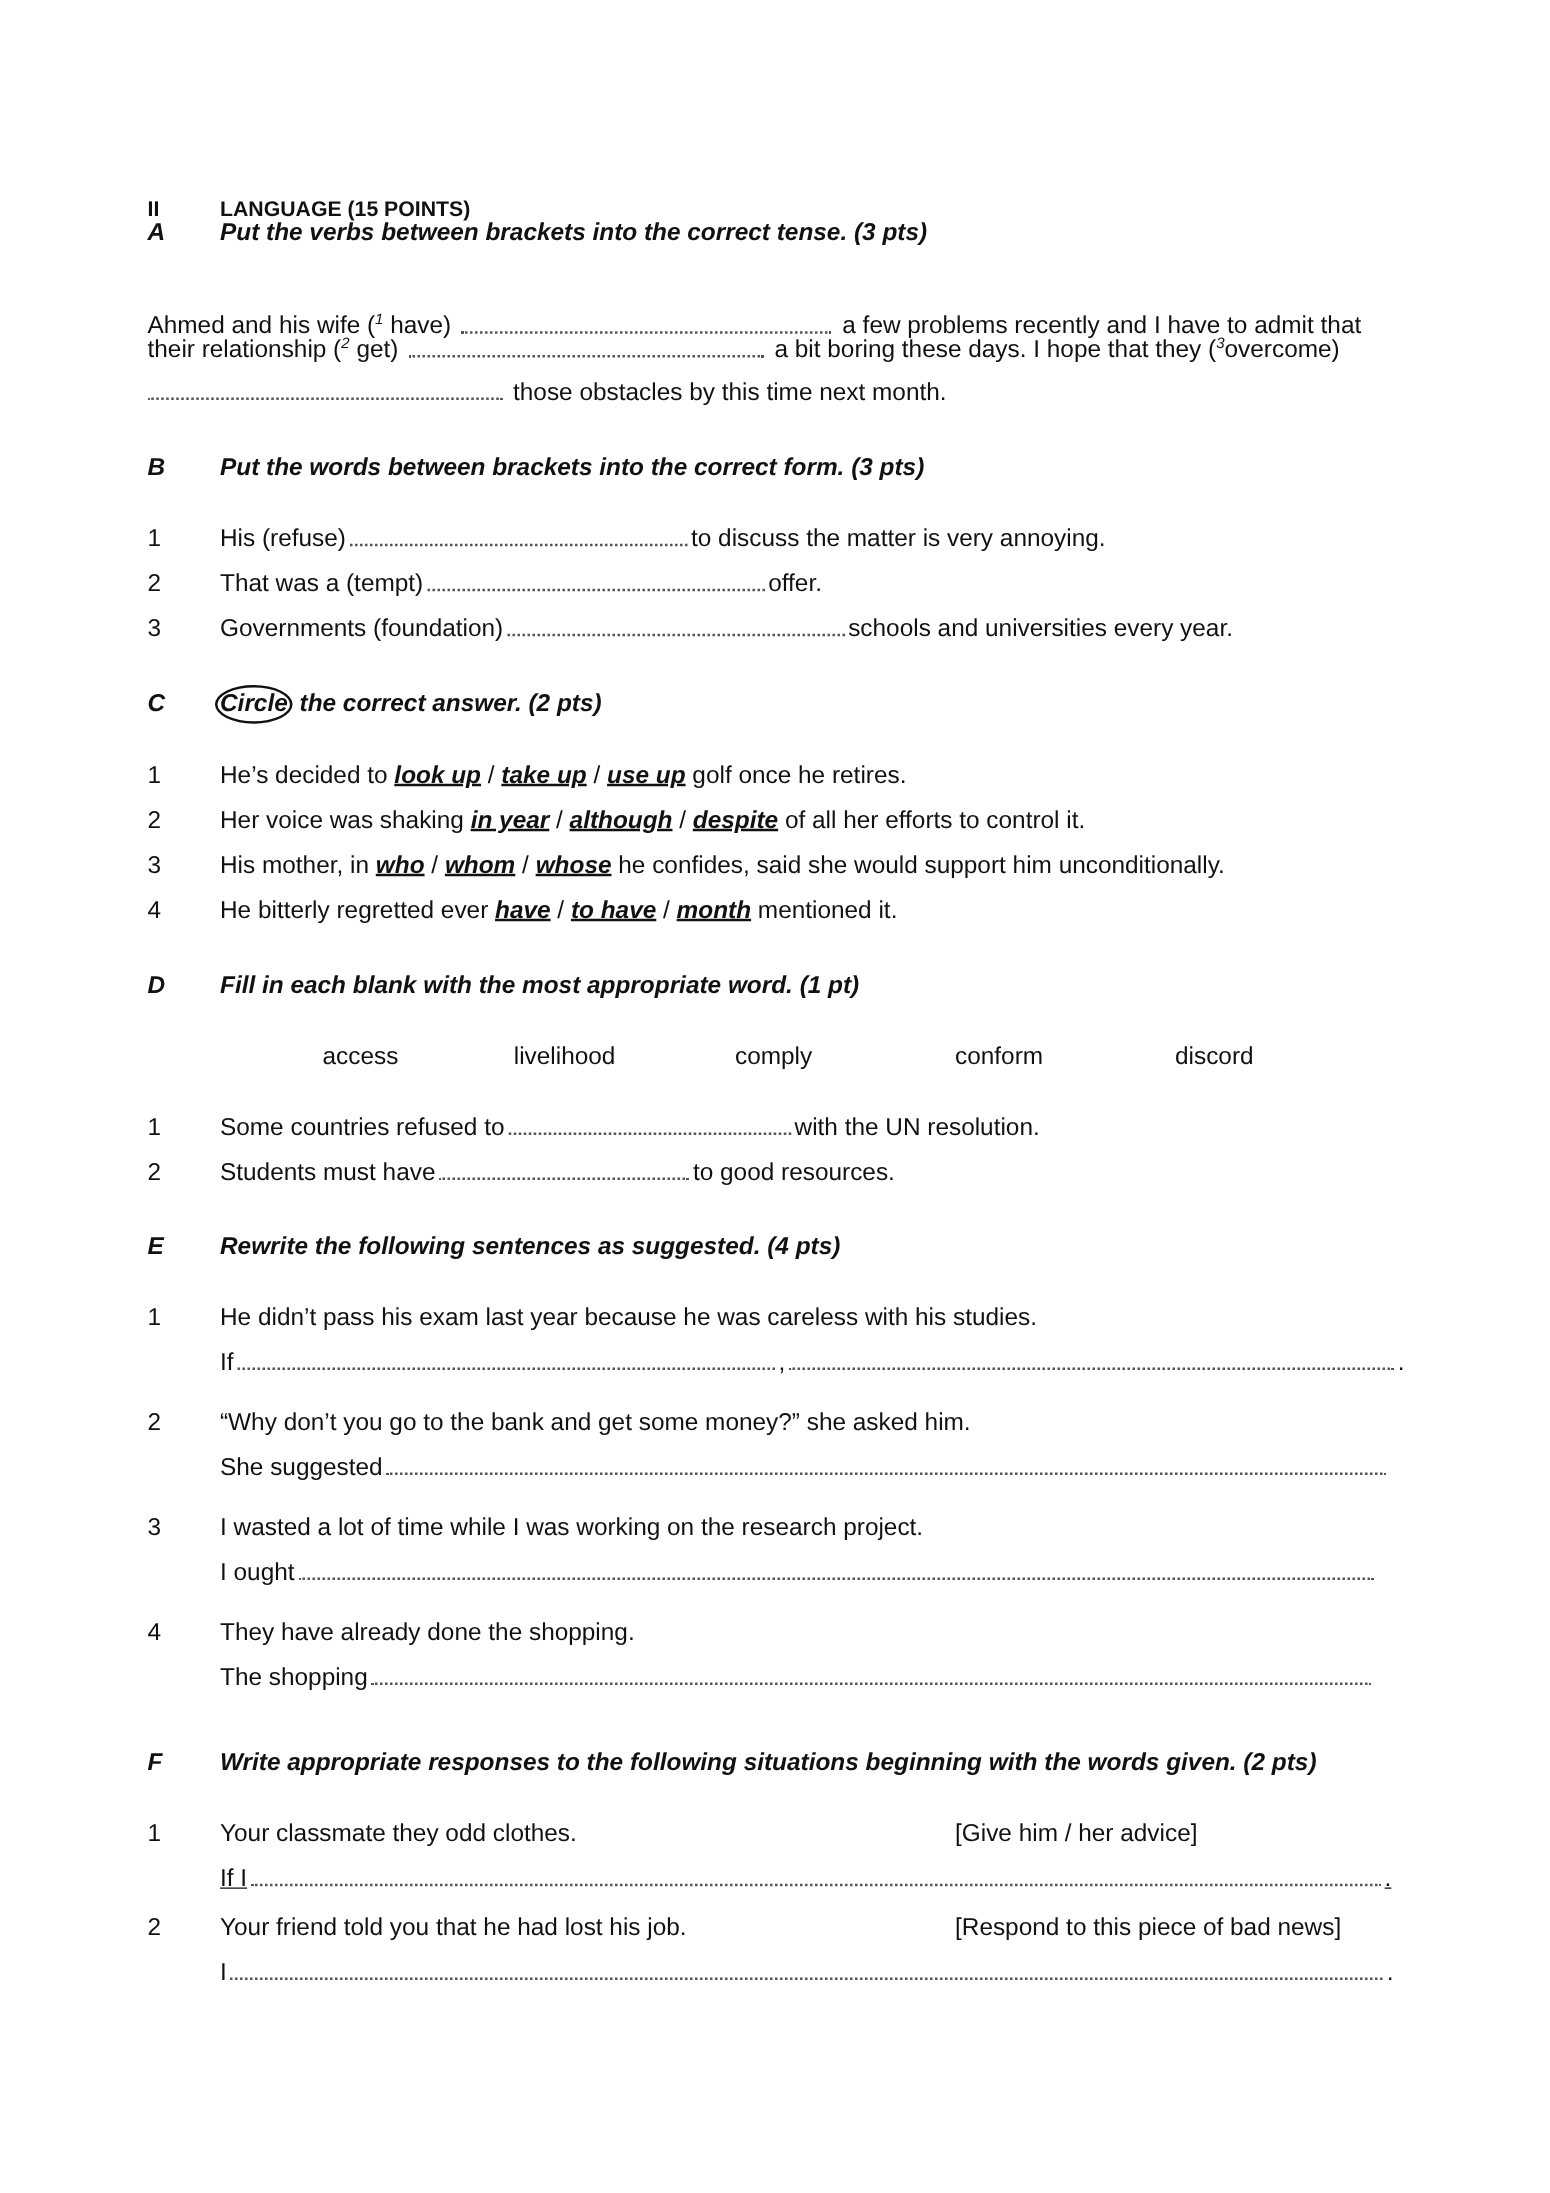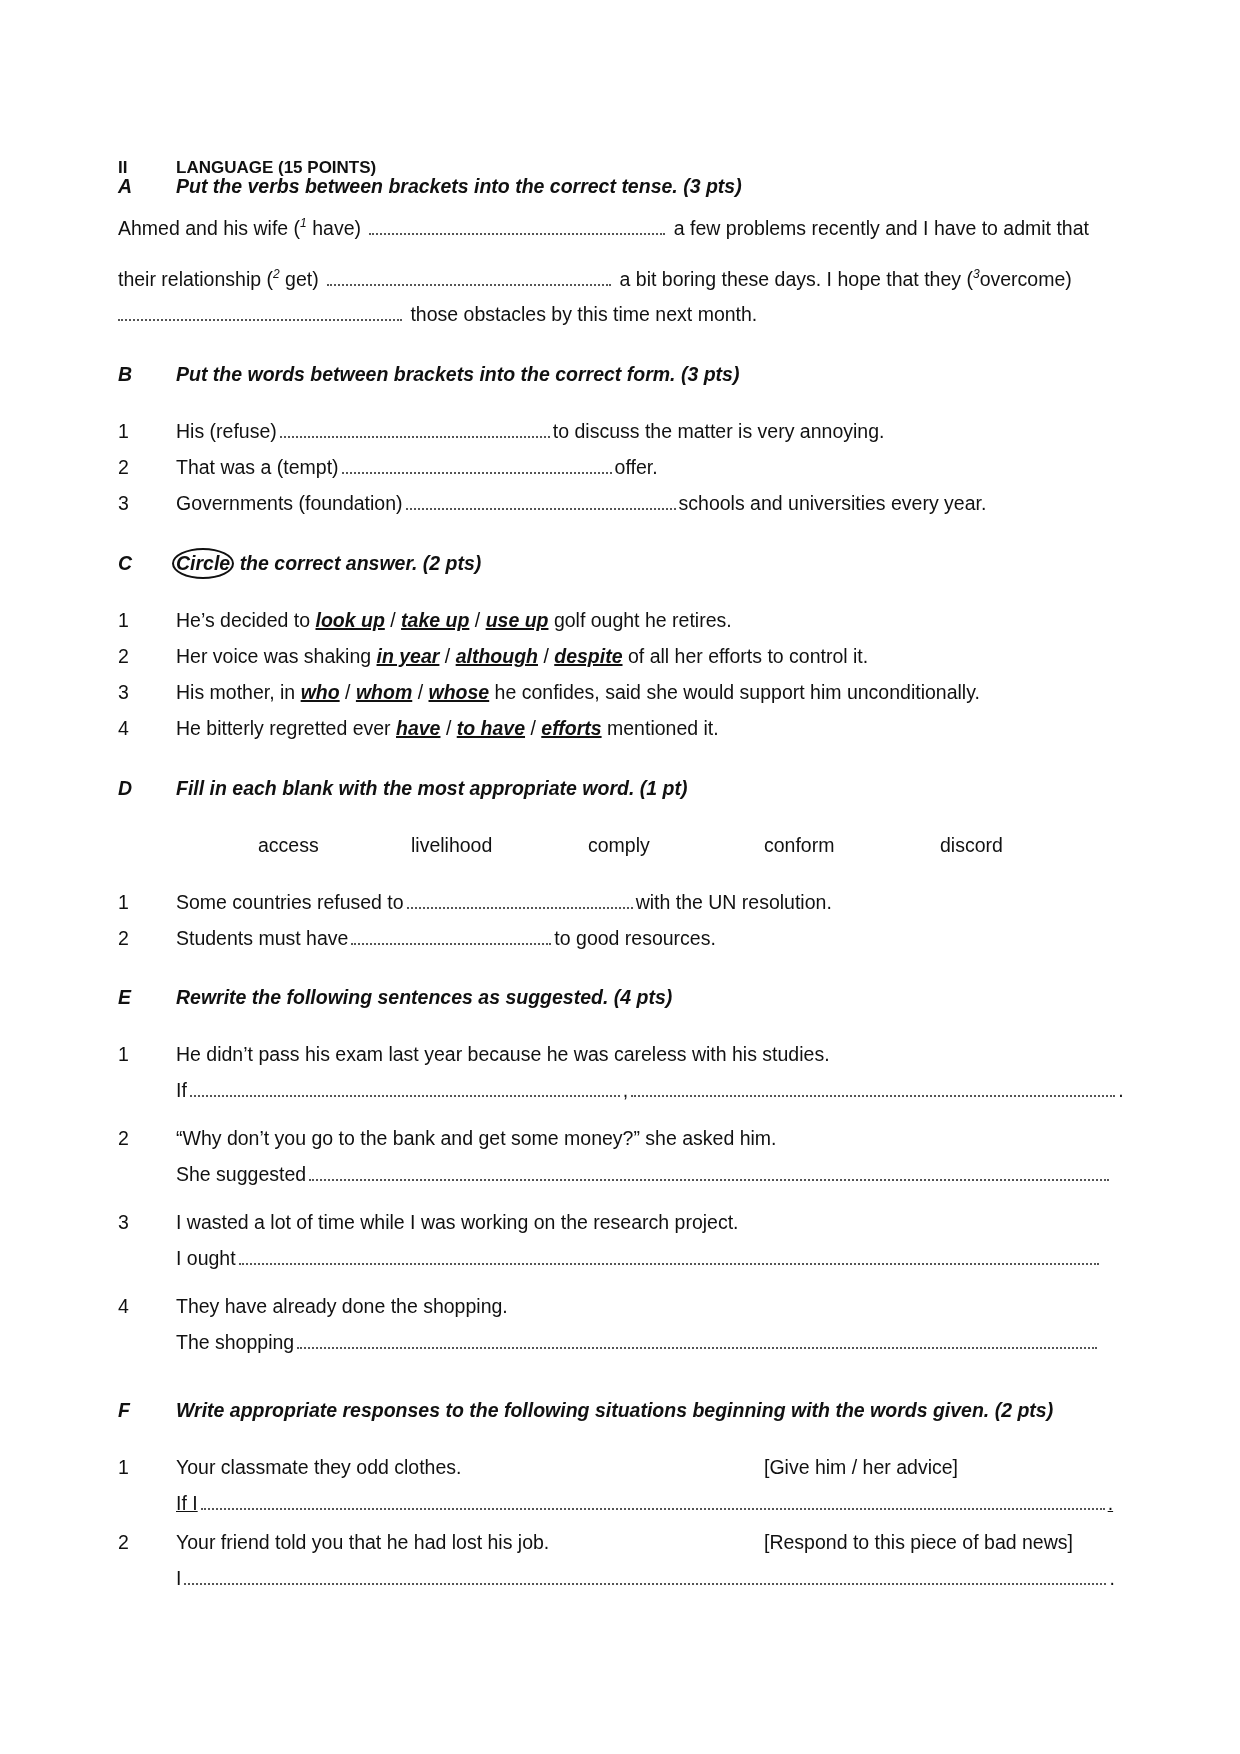--- a/index.html
+++ b/index.html
@@ -21,21 +21,21 @@
   </style>
 </head>
 <body>
 
 <div class="abs roman" style="left:118px; top:118px;">II</div>
 <div class="abs roman" style="left:176px; top:118px;">LANGUAGE (15 POINTS)</div>
 
 <div class="abs hdr" style="left:118px; top:175px;">A</div>
 <div class="abs hdr" style="left:176px; top:175px;">Put the verbs between brackets into the correct tense. (3 pts)</div>
 
-<div class="abs" style="left:118px; top:216px;">
+<div class="abs" style="left:118px; top:248px;">
   <span>Ahmed and his wife (</span><sup>1</sup><span> have)</span>
   <span class="dots" style="width:296px;"></span>
   <span>a few problems recently and I have to admit that</span>
 </div>
 <div class="abs" style="left:118px; top:267px;">
   <span>their relationship (</span><sup>2</sup><span> get)</span>
   <span class="dots" style="width:284px;"></span>
   <span>a bit boring these days. I hope that they (</span><sup>3</sup><span>overcome)</span>
 </div>
 <div class="abs" style="left:118px; top:303px;">
@@ -60,33 +60,33 @@
 </div>
 
 <div class="abs hdr" style="left:118px; top:552px;">C</div>
 <div class="abs hdr" style="left:176px; top:548px;">
   <span class="circle-word">Circle</span>
   <span>the correct answer. (2 pts)</span>
 </div>
 
 <div class="abs" style="left:0; top:609px; width:1240px;">
   <span class="num">1</span>
-  <span class="abs" style="left:176px;"><span>He’s decided to </span><span class="opt">look up</span><span> / </span><span class="opt">take up</span><span> / </span><span class="opt">use up</span><span> golf ought he retires.</span></span>
+  <span class="abs" style="left:176px;"><span>He’s decided to </span><span class="opt">look up</span><span> / </span><span class="opt">take up</span><span> / </span><span class="opt">use up</span><span> golf once he retires.</span></span>
 </div>
 <div class="abs" style="left:0; top:645px; width:1240px;">
   <span class="num">2</span>
   <span class="abs" style="left:176px;"><span>Her voice was shaking </span><span class="opt">in year</span><span> / </span><span class="opt">although</span><span> / </span><span class="opt">despite</span><span> of all her efforts to control it.</span></span>
 </div>
 <div class="abs" style="left:0; top:681px; width:1240px;">
   <span class="num">3</span>
   <span class="abs" style="left:176px;"><span>His mother, in </span><span class="opt">who</span><span> / </span><span class="opt">whom</span><span> / </span><span class="opt">whose</span><span> he confides, said she would support him unconditionally.</span></span>
 </div>
 <div class="abs" style="left:0; top:717px; width:1240px;">
   <span class="num">4</span>
-  <span class="abs" style="left:176px;"><span>He bitterly regretted ever </span><span class="opt">have</span><span> / </span><span class="opt">to have</span><span> / </span><span class="opt">efforts</span><span> mentioned it.</span></span>
+  <span class="abs" style="left:176px;"><span>He bitterly regretted ever </span><span class="opt">have</span><span> / </span><span class="opt">to have</span><span> / </span><span class="opt">month</span><span> mentioned it.</span></span>
 </div>
 
 <div class="abs hdr" style="left:118px; top:777px;">D</div>
 <div class="abs hdr" style="left:176px; top:777px;">Fill in each blank with the most appropriate word. (1 pt)</div>
 
 <div class="abs" style="left:234px; top:834px;margin-left:24px;">access</div>
 <div class="abs" style="left:411px; top:834px;">livelihood</div>
 <div class="abs" style="left:588px; top:834px;">comply</div>
 <div class="abs" style="left:764px; top:834px;">conform</div>
 <div class="abs" style="left:940px; top:834px;text-align:center;">discord</div>

